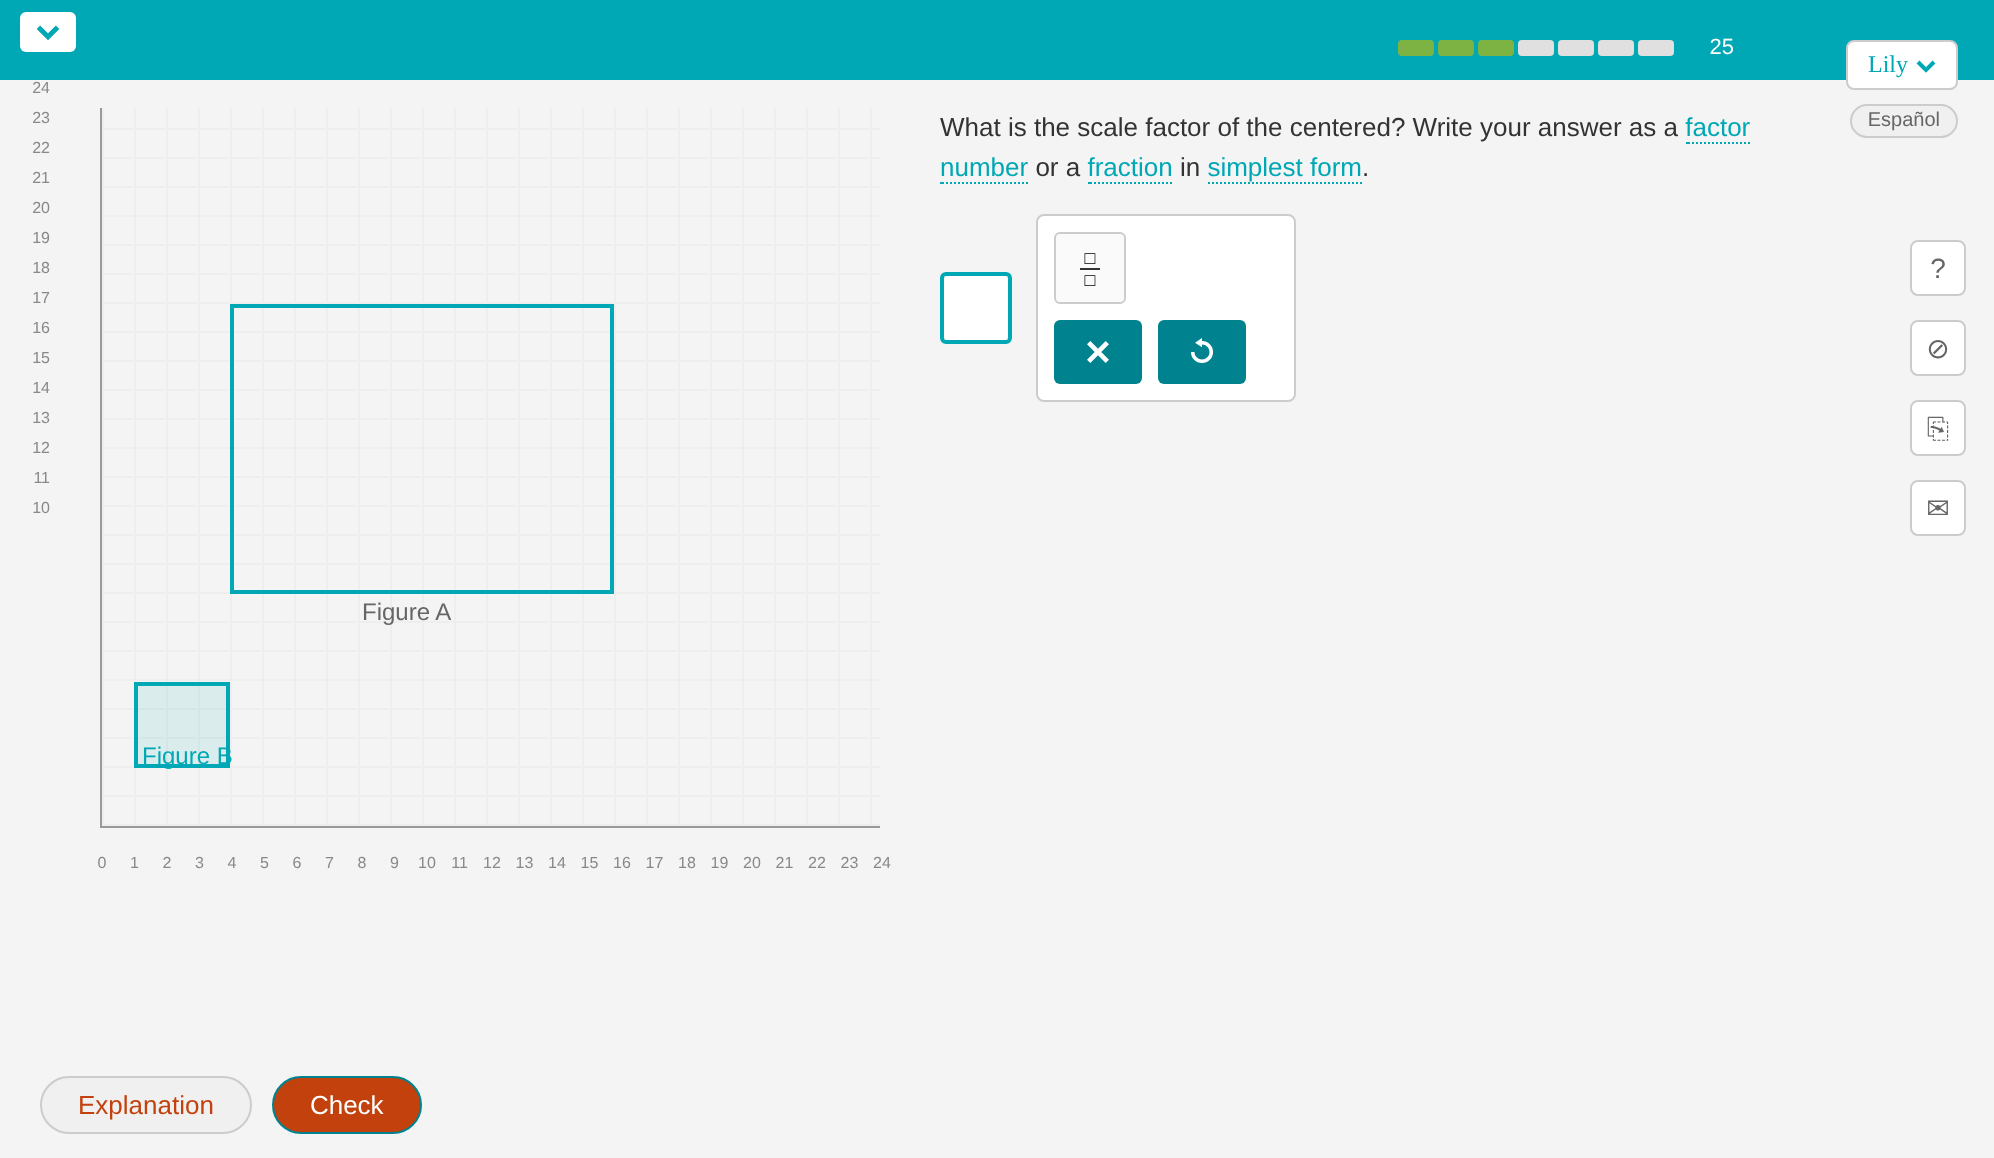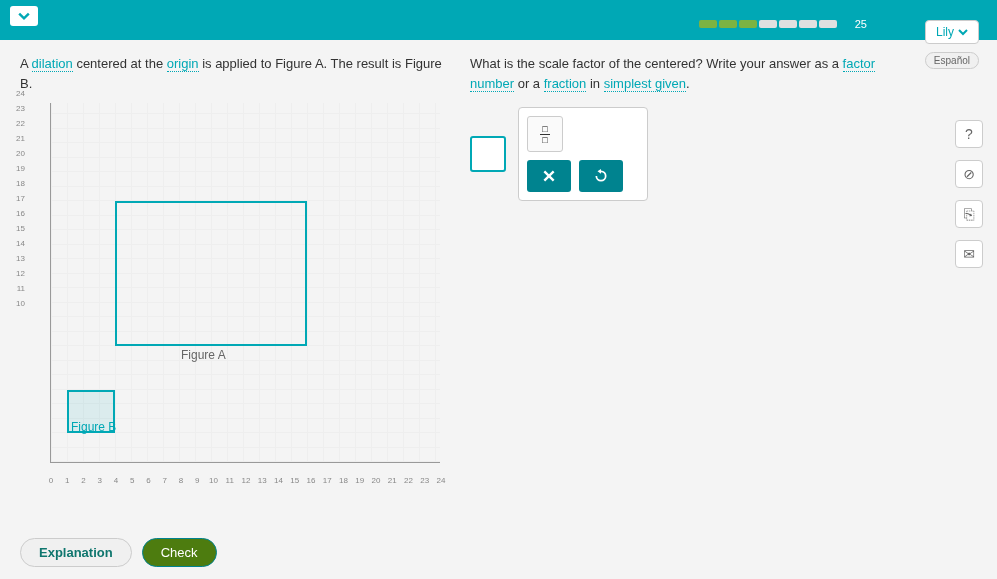--- a/index.html
+++ b/index.html
@@ -8,21 +8,21 @@
 .top-bar { background: #00a8b5; height: 32px; display: flex; align-items: center; padding: 0 10px; color: #fff; font-size: 12px; }
 .dropdown-chev { width: 28px; height: 20px; background: #fff; border-radius: 3px; display: flex; align-items: center; justify-content: center; margin-right: 10px; }
 .dropdown-chev svg { width: 12px; height: 12px; }
 
 .progress-row { background: #00a8b5; height: 8px; position: relative; }
 .progress-meter { position: absolute; right: 130px; top: -14px; display: flex; gap: 2px; align-items: center; }
 .prog-seg { width: 18px; height: 8px; background: #e0e0e0; border-radius: 2px; }
 .prog-seg.done { background: #7cb342; }
 .prog-count { color: #fff; font-size: 11px; margin-left: 16px; }
 
-.user-btn { position: absolute; right: 18px; top: 20px; background: #fff; border: 1px solid #ccc; border-radius: 4px; padding: 4px 10px; font-size: 12px; color: #00a8b5; display: flex; align-items: center; gap: 4px; z-index: 5; }
+.user-btn { position: absolute; right: 18px; top: 20px; background: #fff; border: 1px solid #ccc; border-radius: 4px; padding: 4px 10px; font-size: 12px; color: #00a8b5; display: flex; align-items: center; gap: 4px; z-index: 5; font-family: Liberation Serif, serif; }
 .lang-btn { position: absolute; right: 18px; top: 52px; background: #f0f0f0; border: 1px solid #ccc; border-radius: 10px; padding: 2px 8px; font-size: 10px; color: #666; z-index: 5; }
 
 .content { display: flex; padding: 14px 20px 0 20px; gap: 20px; height: 480px; }
 .left-col { width: 430px; }
 .right-col { flex: 1; padding-right: 60px; }
 
 .prompt { font-size: 13px; color: #333; line-height: 1.5; margin-bottom: 10px; }
 .term { border-bottom: 1px dotted #00a8b5; color: #00a8b5; }
 
 .graph { position: relative; width: 390px; height: 360px; background: repeating-linear-gradient(to right, #eee 0 1px, transparent 1px 16px), repeating-linear-gradient(to top, #eee 0 1px, transparent 1px 14.5px); border-left: 1px solid #999; border-bottom: 1px solid #999; margin-left: 30px; }
@@ -45,22 +45,22 @@
 .frac-btn .stack span:first-child { border-bottom: 1px solid #333; width: 10px; text-align: center; }
 .kp-row { display: flex; gap: 8px; }
 .kp-btn { width: 44px; height: 32px; background: #00838f; color: #fff; border: none; border-radius: 3px; display: flex; align-items: center; justify-content: center; cursor: pointer; }
 .kp-btn svg { width: 14px; height: 14px; }
 
 .side-tools { position: absolute; right: 14px; top: 120px; display: flex; flex-direction: column; gap: 12px; }
 .tool { width: 28px; height: 28px; border: 1px solid #ccc; border-radius: 4px; background: #fff; display: flex; align-items: center; justify-content: center; font-size: 14px; color: #666; cursor: pointer; }
 
 .footer { position: absolute; bottom: 12px; left: 20px; display: flex; gap: 10px; }
 .btn { padding: 6px 18px; border-radius: 16px; font-size: 13px; border: 1px solid #ccc; cursor: pointer; }
-.btn.exp { background: #f0f0f0; color: #0f766e; font-weight: bold; }
-.btn.chk { background: #4d7c0f; color: #fff; border-color: #00838f; }
+.btn.exp { background: #f0f0f0; color: #c2410c; }
+.btn.chk { background: #c2410c; color: #fff; border-color: #00838f; }
 </style>
 </head>
 <body>
 
 <div class="top-bar">
   <div class="dropdown-chev">
     <svg viewBox="0 0 10 10">
         <path d="M1 3 L5 7 L9 3" stroke="#00a8b5" stroke-width="2" fill="none"></path>
       </svg>
   </div>
@@ -81,23 +81,20 @@
 <div class="user-btn">
   <span>Lily</span>
   <svg width="10" height="10" viewBox="0 0 10 10">
       <path d="M1 3 L5 7 L9 3" stroke="#00a8b5" stroke-width="2" fill="none"></path>
     </svg>
 </div>
 <div class="lang-btn">Español</div>
 
 <div class="content">
   <div class="left-col">
-    <p class="prompt">
-      <span>A </span><span class="term">dilation</span><span> centered at the </span><span class="term">origin</span><span> is applied to Figure A. The result is Figure B.</span>
-    </p>
     <div class="graph">
       <div class="y-ticks">
           <div style="bottom: 150px; position: absolute; right: 0px; width: 24px; text-align: right;">10</div>
           <div style="bottom: 165px; position: absolute; right: 0px; width: 24px; text-align: right;">11</div>
           <div style="bottom: 180px; position: absolute; right: 0px; width: 24px; text-align: right;">12</div>
           <div style="bottom: 195px; position: absolute; right: 0px; width: 24px; text-align: right;">13</div>
           <div style="bottom: 210px; position: absolute; right: 0px; width: 24px; text-align: right;">14</div>
           <div style="bottom: 225px; position: absolute; right: 0px; width: 24px; text-align: right;">15</div>
           <div style="bottom: 240px; position: absolute; right: 0px; width: 24px; text-align: right;">16</div>
           <div style="bottom: 255px; position: absolute; right: 0px; width: 24px; text-align: right;">17</div>
@@ -138,21 +135,21 @@
         </div>
       <div class="figA"></div>
       <div class="figA-label">Figure A</div>
       <div class="figB"></div>
       <div class="figB-label">Figure B</div>
     </div>
   </div>
 
   <div class="right-col">
     <p class="prompt">
-      <span>What is the scale factor of the centered? Write your answer as a </span><span class="term">factor number</span><span> or a </span><span class="term">fraction</span><span> in </span><span class="term">simplest given</span><span>.</span>
+      <span>What is the scale factor of the centered? Write your answer as a </span><span class="term">factor number</span><span> or a </span><span class="term">fraction</span><span> in </span><span class="term">simplest form</span><span>.</span>
     </p>
     <div class="answer-row">
       <input class="ans-box" style="">
       <div class="keypad">
         <button class="frac-btn">
           <span class="stack">
               <span>□</span>
               <span>□</span>
             </span>
         </button>

